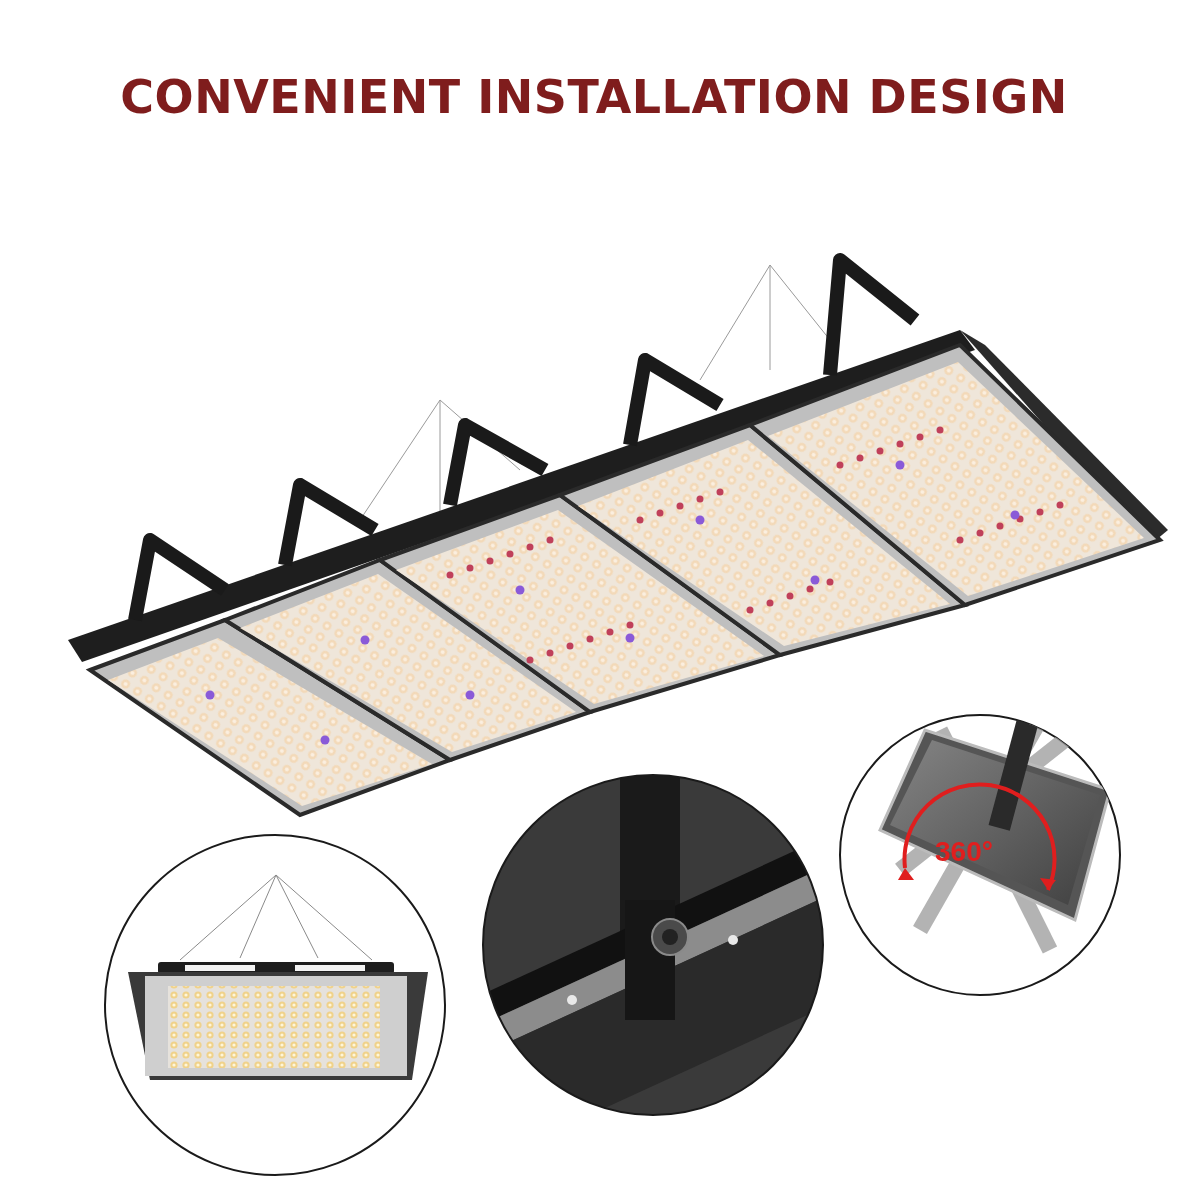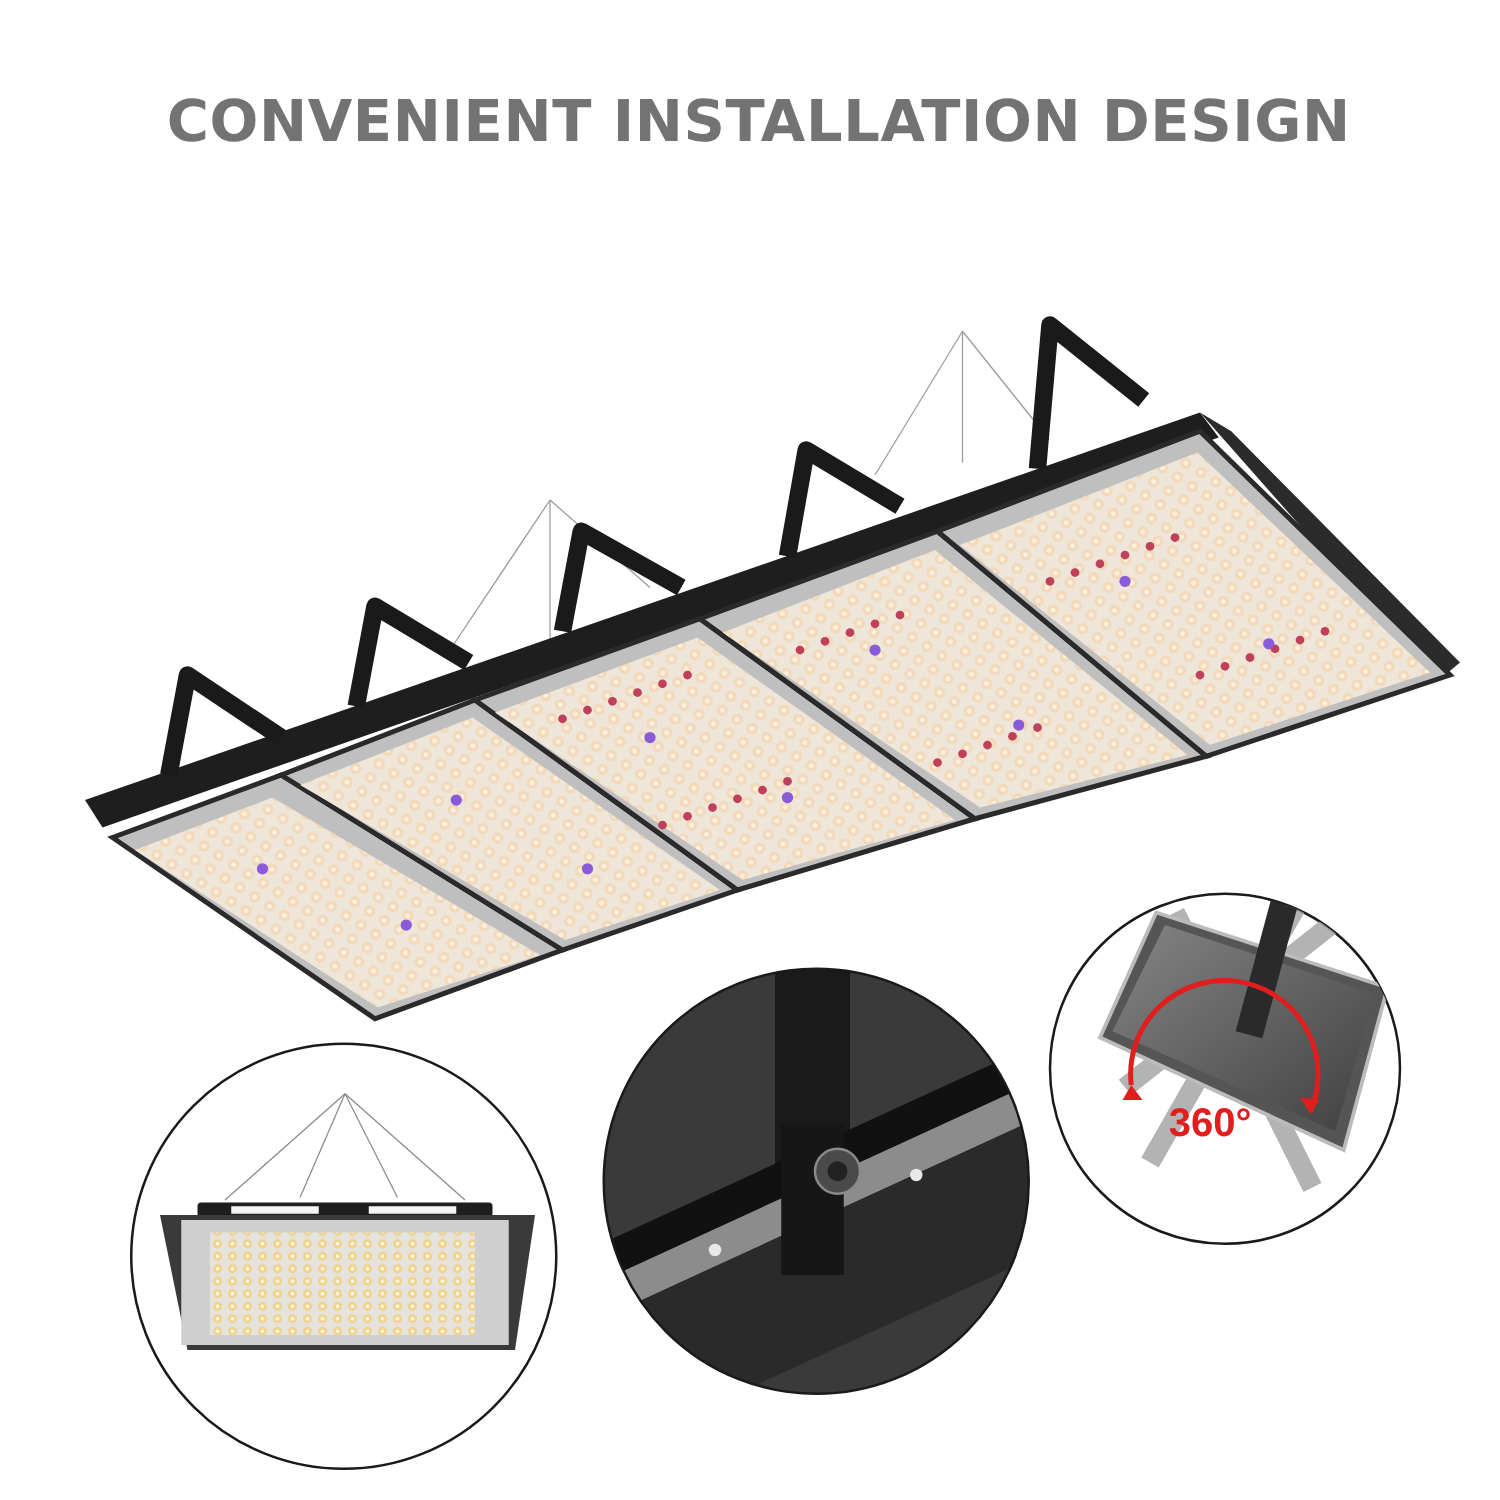--- a/index.html
+++ b/index.html
@@ -1,17 +1,17 @@
 <!DOCTYPE html>
 <html><head>
 <meta charset="utf-8">
 <style>
   html,body{margin:0;padding:0;background:#ffffff;}
   body{width:1200px;height:1200px;position:relative;overflow:hidden;font-family:"DejaVu Sans",sans-serif;}
-  .title{position:absolute;left:17px;top:70px;width:1180px;text-align:center;font-family:"DejaVu Sans",sans-serif;font-weight:bold;font-size:46px;color:#737373;letter-spacing:0.5px;}
+  .title{position:absolute;left:4px;top:70px;width:1180px;text-align:center;font-family:"DejaVu Sans",sans-serif;font-weight:bold;font-size:46px;color:#7f1d1d;letter-spacing:0.5px;}
   .scene{position:absolute;left:0;top:0;width:1200px;height:1200px;}
 </style>
 </head>
 <body>
 
 <div class="title">CONVENIENT INSTALLATION DESIGN</div>
 
 <svg class="scene" viewBox="0 0 1200 1200">
   <defs>
     <pattern id="leds" width="14" height="13" patternUnits="userSpaceOnUse" patternTransform="rotate(32)">
@@ -180,13 +180,13 @@
       <polygon points="880,830 925,730 1110,790 1075,920" fill="#555" stroke="#bbb" stroke-width="3"></polygon>
       <polygon points="890,825 932,740 1100,795 1068,905" fill="url(#metalGrey)" opacity="0.9"></polygon>
       <rect x="1005" y="700" width="22" height="130" fill="#2a2a2a" transform="rotate(15 1016 765)"></rect>
       <path d="M905,868 A75,75 0 1 1 1048,890" fill="none" stroke="#e01e1e" stroke-width="4"></path>
       <polygon points="1048,890 1040,878 1056,880" fill="#e01e1e"></polygon>
       <polygon points="905,868 898,880 914,880" fill="#e01e1e"></polygon>
     </g>
   </g>
 </svg>
 
-<div style="position:absolute;left:935px;top:880px;font-family:'Liberation Sans',sans-serif;font-weight:bold;font-size:32px;color:#e01e1e;">360°</div>
+<div style="position:absolute;left:935px;top:836px;font-family:'Liberation Sans',sans-serif;font-weight:bold;font-size:28px;color:#e01e1e;">360°</div>
 
 </body></html>

